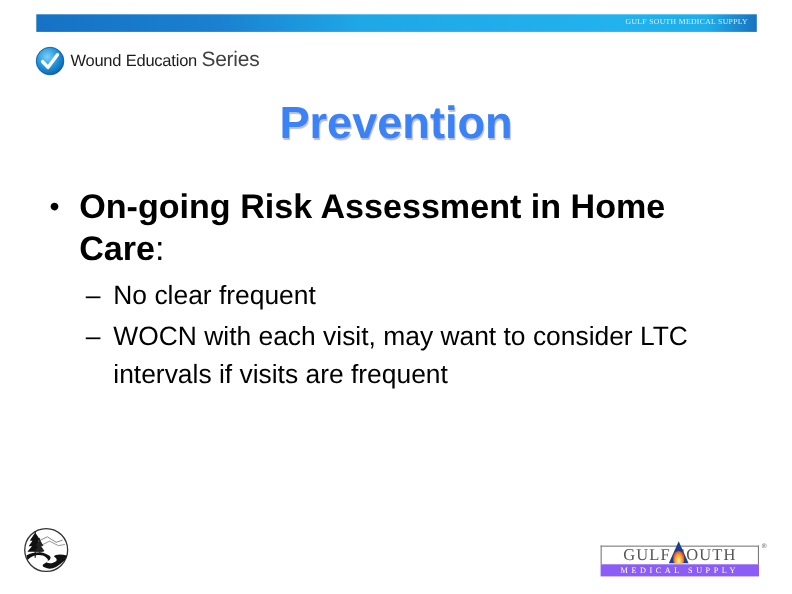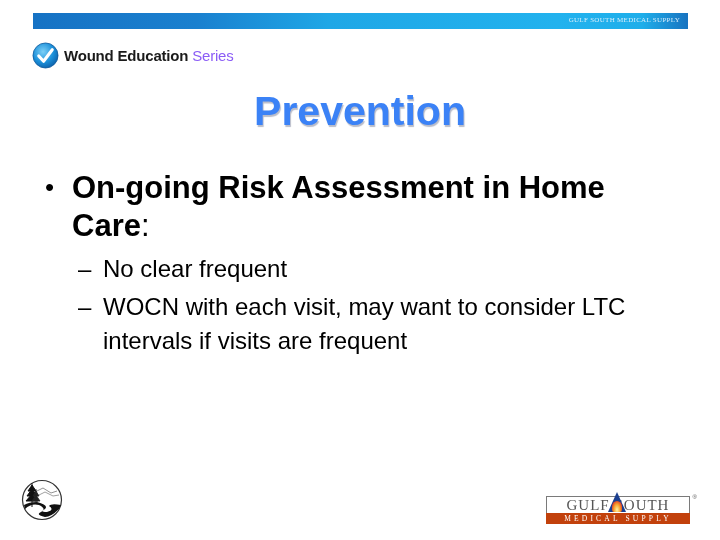--- a/index.html
+++ b/index.html
@@ -15,22 +15,22 @@
     .banner-text {
       position: absolute; right: 8px; top: 3px;
       font-family: "Liberation Serif", serif; font-size: 7px; letter-spacing: 0.3px;
       color: #d8eefb; white-space: nowrap;
     }
     .series {
       position: absolute; left: 32px; top: 41px; height: 28px;
       display: flex; align-items: center;
     }
     .check-icon { width: 27px; height: 27px; margin-right: 5px; }
-    .series-bold { font-weight: bold; font-size: 15px; color: #1b1b1b; letter-spacing: -0.2px; }
-    .series-light { font-size: 15px; color: #8b5cf6; margin-left: 4px; letter-spacing: -0.2px; }
+    .series-bold { font-weight: normal; font-size: 15px; color: #1b1b1b; letter-spacing: -0.2px; }
+    .series-light { font-size: 19px; color: #404040; margin-left: 4px; letter-spacing: -0.2px; }
     .title {
       position: absolute; left: 0; width: 720px; top: 88px; text-align: center;
       font-size: 41px; font-weight: bold; color: #3b82f6;
       text-shadow: 1px 2px 1px #b9bcc9;
     }
     .content { position: absolute; left: 0; top: 0; width: 720px; }
     .bullet-dot {
       position: absolute; left: 45px; top: 172px; font-size: 26px; color: #000;
     }
     .bullet-main {
@@ -50,21 +50,21 @@
       position: absolute; left: 546px; top: 496px; width: 144px; height: 30px;
     }
     .gs-top {
       position: absolute; left: 0; top: 0; width: 142px; height: 16px;
       border: 1px solid #7a7a7a; border-bottom: none; background: #fff;
       font-family: "Liberation Serif", serif; font-size: 15px; line-height: 16px;
       color: #555; letter-spacing: 1px; text-align: center;
     }
     .gs-bottom {
       position: absolute; left: 0; top: 17px; width: 144px; height: 11px;
-      background: #c2410c; color: #fff;
+      background: #8b5cf6; color: #fff;
       font-family: "Liberation Serif", serif; font-size: 7.5px; line-height: 11px;
       letter-spacing: 3.2px; text-align: center;
     }
     .gs-reg { position: absolute; right: -7px; top: -2px; font-size: 6px; color: #555; }
     .gs-flame {
       position: absolute; left: 62px; top: -4px; width: 0; height: 0;
       border-left: 9px solid transparent; border-right: 9px solid transparent;
       border-bottom: 20px solid #1b3f8f;
     }
     .gs-flame-inner {

